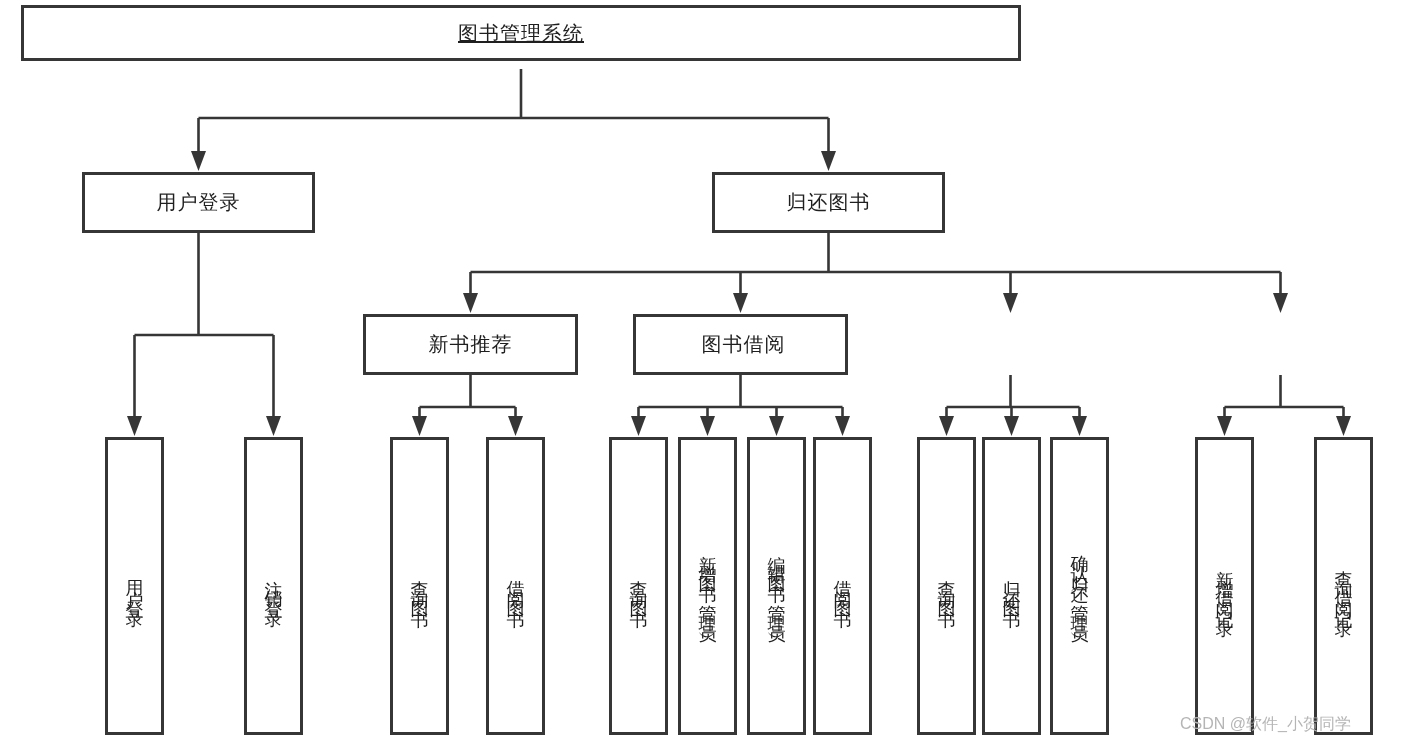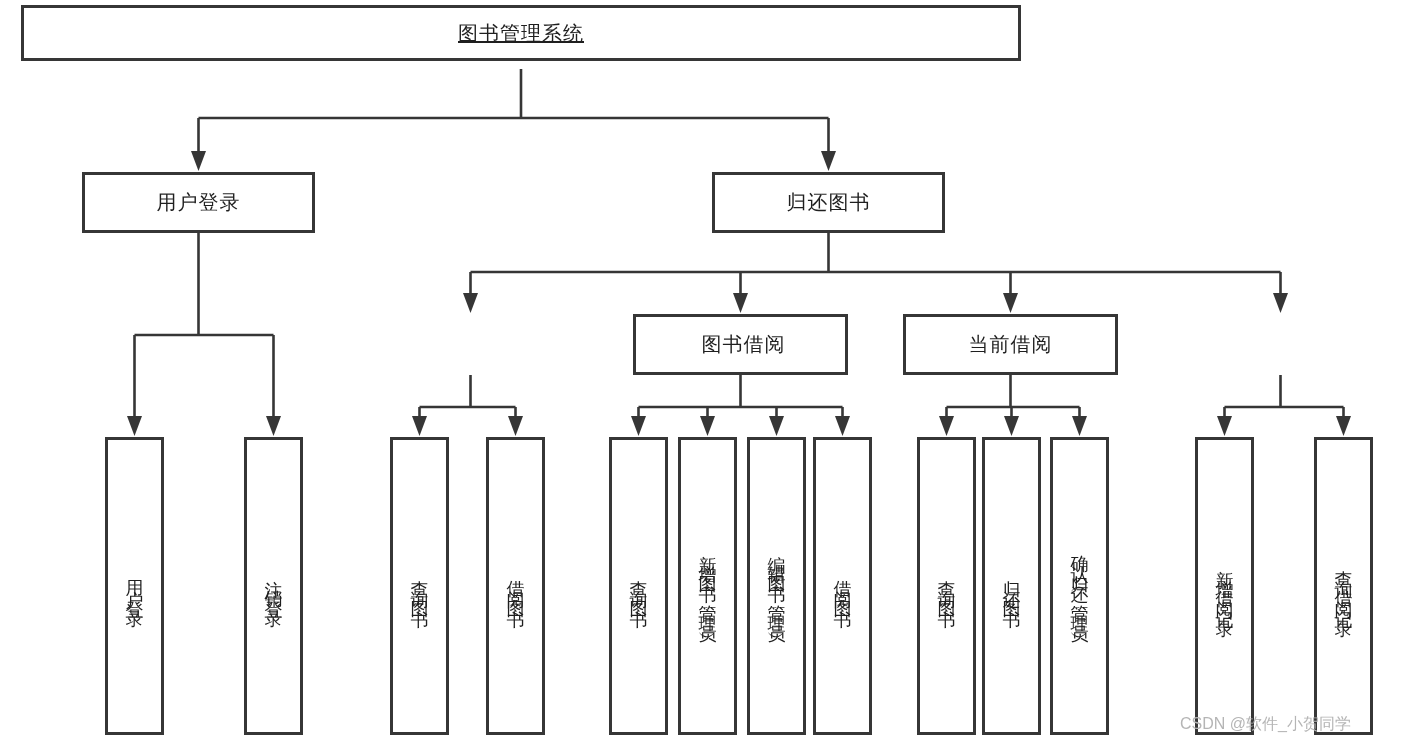--- a/index.html
+++ b/index.html
@@ -116,25 +116,25 @@
     <span class="h-label">图书管理系统</span>
   </div>
 
   <div class="node" style="left:82px; top:172px; width:233px; height:61px;">
     <span class="h-label">用户登录</span>
   </div>
   <div class="node" style="left:712px; top:172px; width:233px; height:61px;">
     <span class="h-label">归还图书</span>
   </div>
 
+  <div class="node" style="left:363px; top:314px; width:215px; height:61px;">
+    <span class="h-label">新书推荐</span>
+  </div>
   <div class="node" style="left:633px; top:314px; width:215px; height:61px;padding-left:6px;">
     <span class="h-label">图书借阅</span>
-  </div>
-  <div class="node" style="left:903px; top:314px; width:215px; height:61px;">
-    <span class="h-label">当前借阅</span>
   </div>
 
   <div class="node" style="left:105px; top:437px; width:59px; height:298px;">
     <span class="v-label">用户登录</span>
   </div>
   <div class="node" style="left:244px; top:437px; width:59px; height:298px;">
     <span class="v-label">注销登录</span>
   </div>
 
   <div class="node" style="left:390px; top:437px; width:59px; height:298px;">

